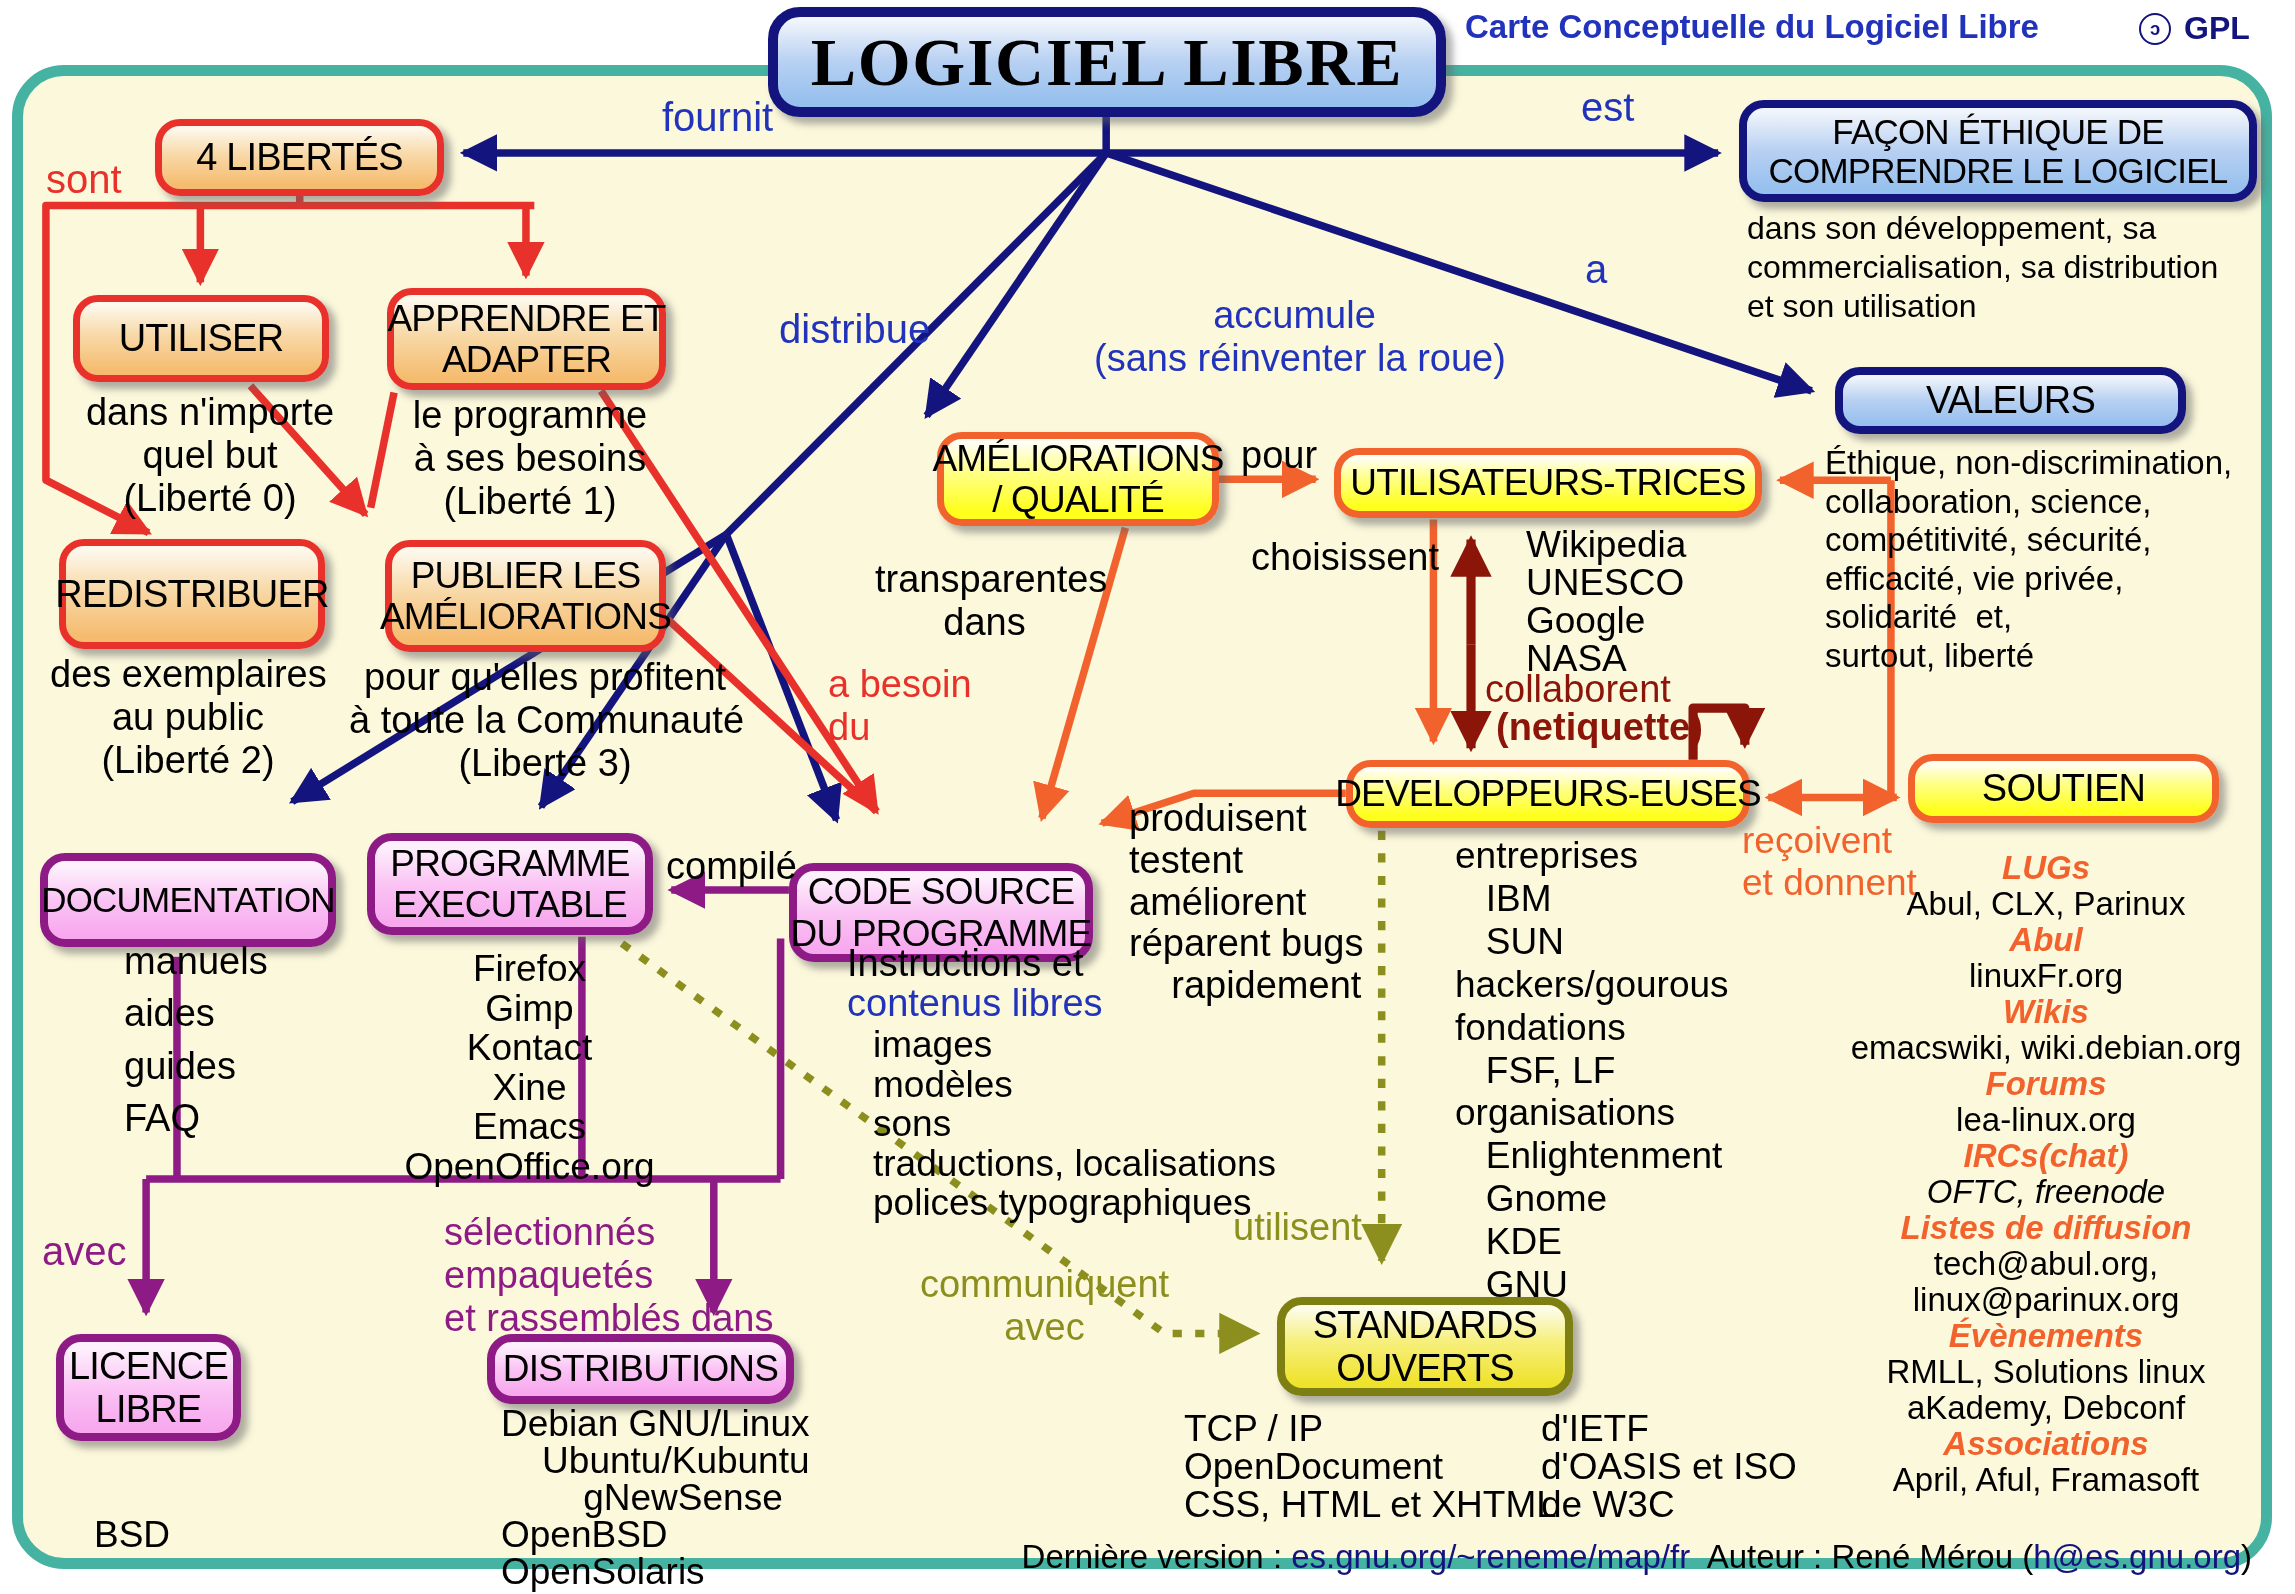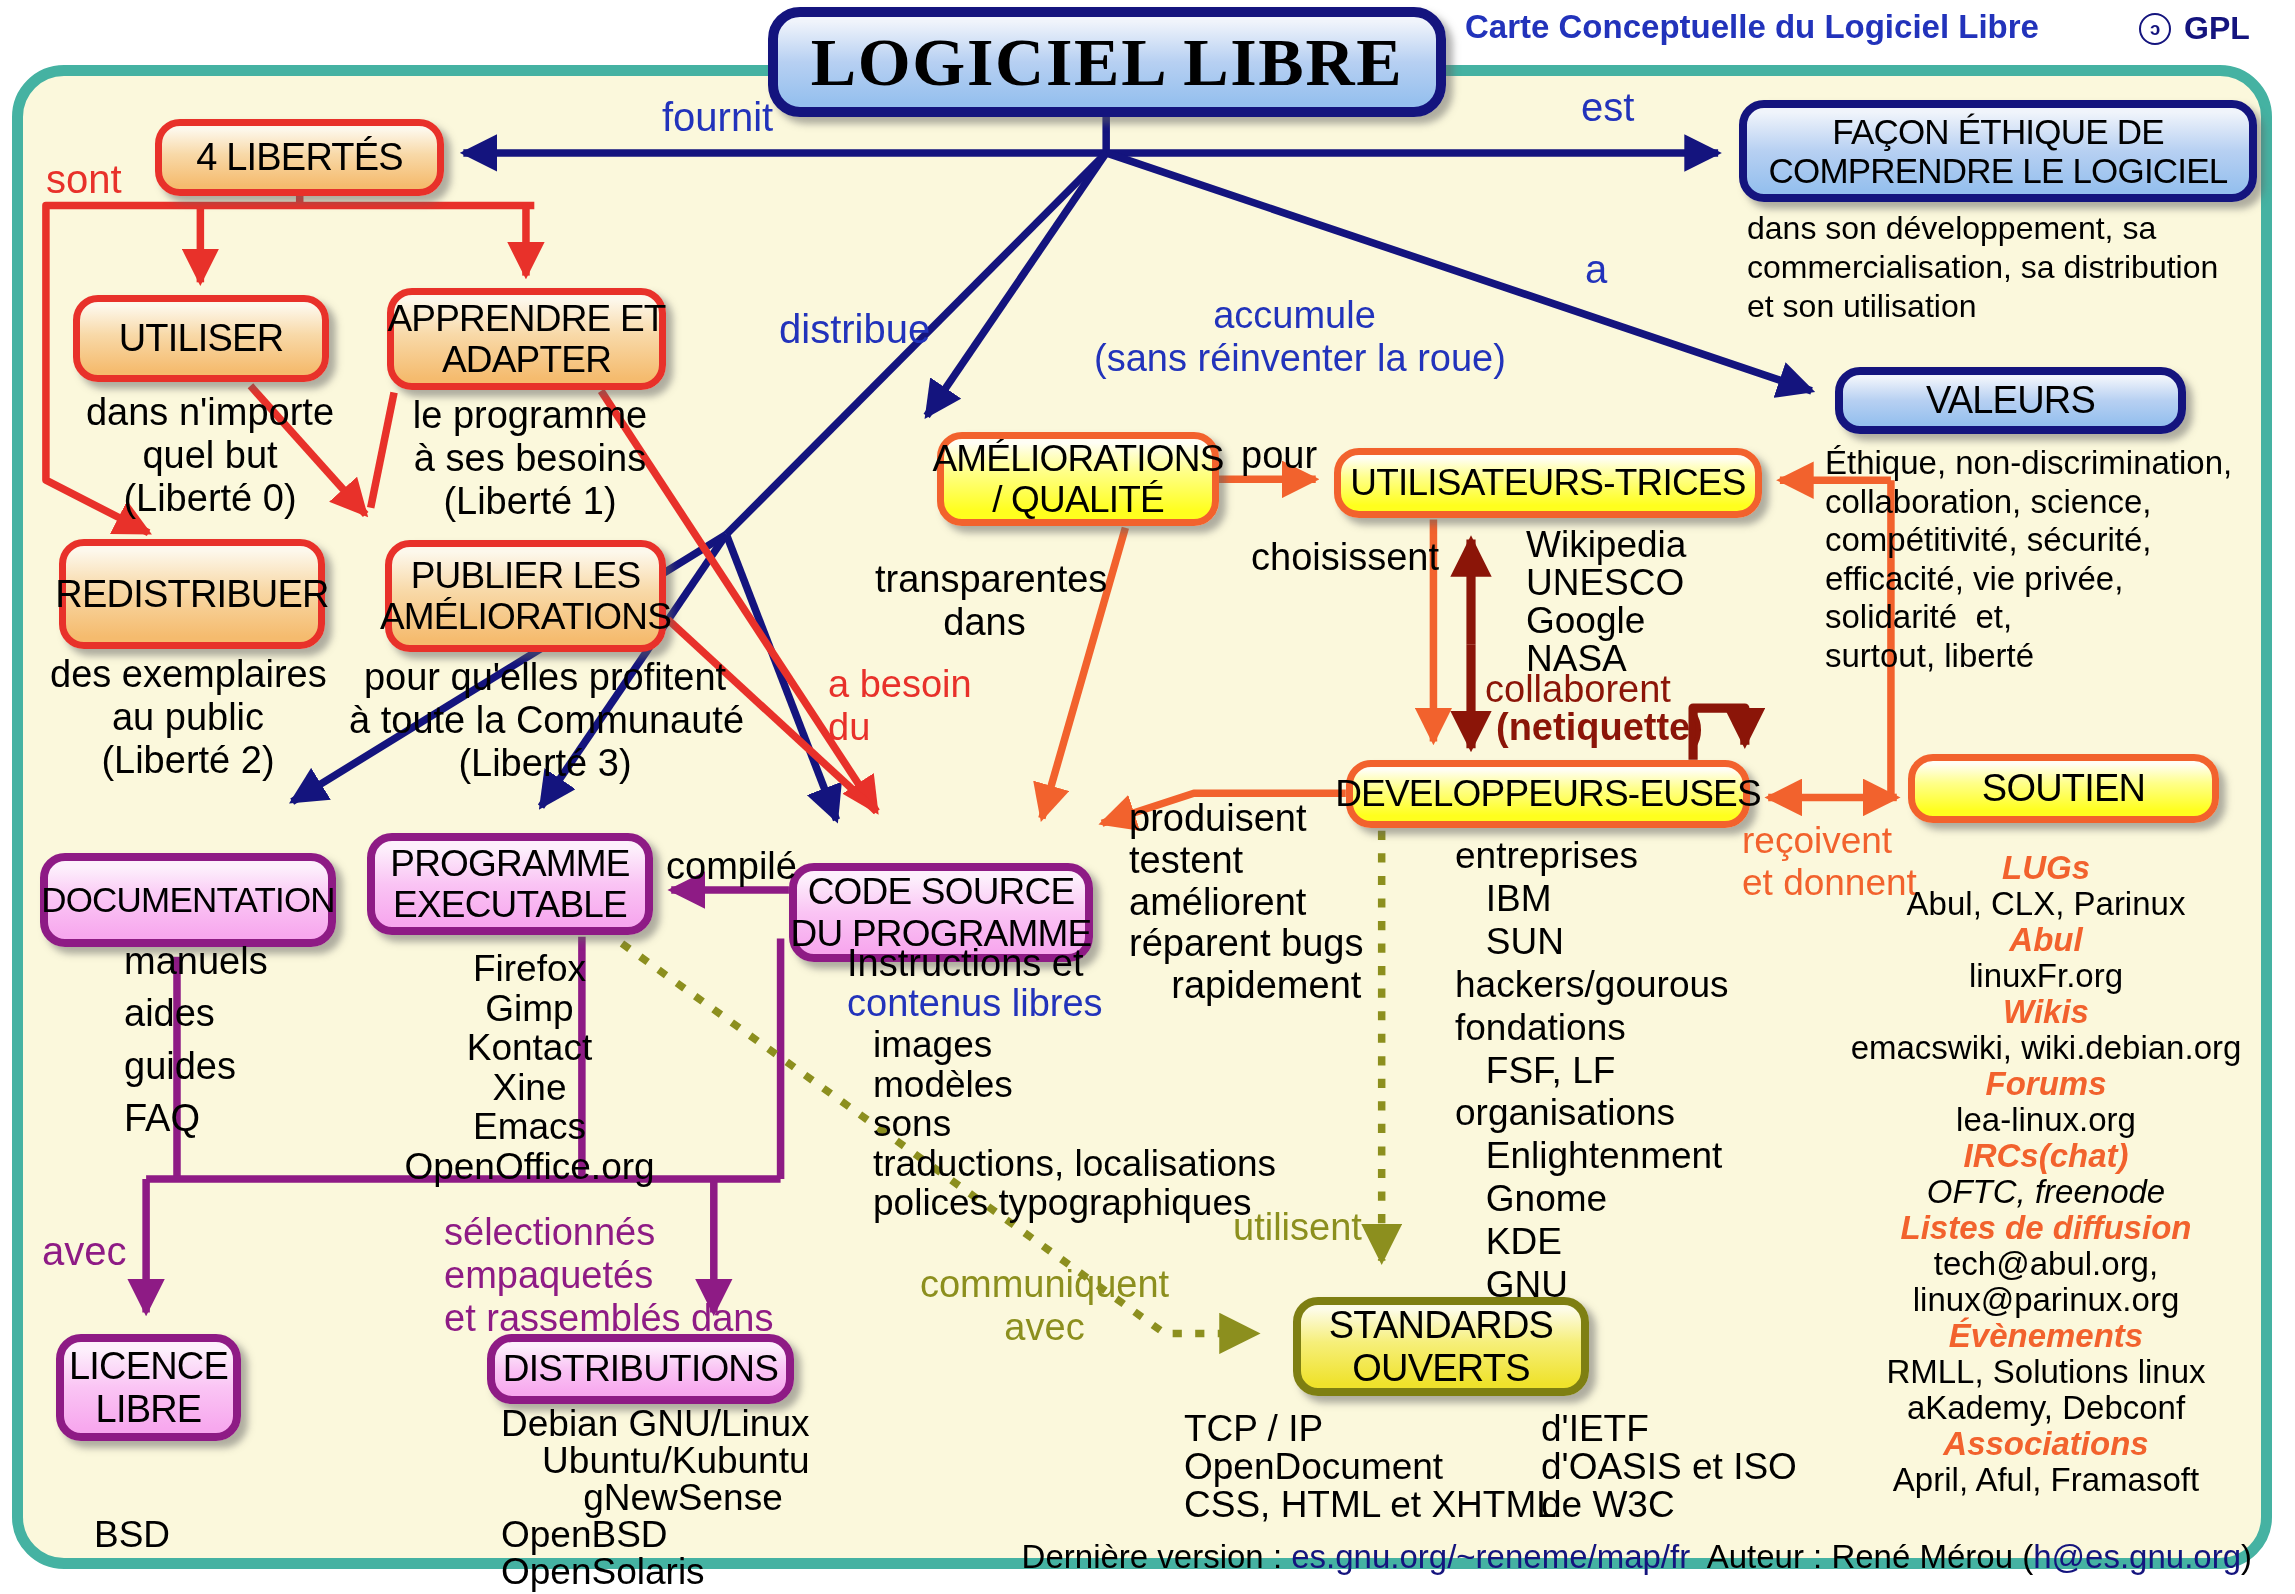--- a/index.html
+++ b/index.html
@@ -7,21 +7,21 @@
   #frame{position:absolute;left:11.7px;top:65px;width:2260px;height:1504px;box-sizing:border-box;
          background:var(--cream,#FBF8DC);border:11.7px solid var(--teal,#45B2A2);border-radius:52px;}
   #edges{position:absolute;left:0;top:0;z-index:1;}
   .node{position:absolute;z-index:2;display:flex;align-items:center;justify-content:center;text-align:center;
         box-sizing:border-box;border-radius:25px;box-shadow:6.7px 6.7px 7.5px rgba(100,100,100,.5);
         white-space:pre;letter-spacing:-0.8px;line-height:1.12;}
   .n-lib{border:7.5px solid var(--red,#E8312A);background:linear-gradient(#fdf8ec 5%,#f8d9a8 45%,#f5bb6e 95%);}
   .n-yel{border:7.5px solid var(--orange,#F2622D);background:linear-gradient(#fffef5 5%,#ffff8a 40%,#ffff1e 90%);}
   .n-blue{border:8.4px solid var(--navy,#14147E);background:linear-gradient(#f0f4fb 5%,#b7d0f2 50%,#96c0ee 95%);}
   .n-pink{border:8.4px solid var(--purple,#8E1B85);background:linear-gradient(#fdf0fc 8%,#fac4f4 50%,#f7a8ee 95%);}
-  .n-std{border:8.4px solid #7E7F12;background:linear-gradient(#fdfce8 5%,#f6ef7a 45%,#efe22c 95%);margin-left:16px;}
+  .n-std{border:8.4px solid #7E7F12;background:linear-gradient(#fdfce8 5%,#f6ef7a 45%,#efe22c 95%);}
   .lbl{position:absolute;z-index:2;white-space:pre;line-height:1.13;}
   .c-blue{color:var(--blue-label,#2233BB);}
   .c-red{color:var(--red,#E8312A);}
   .c-orange{color:var(--orange,#F2622D);}
   .c-darkred{color:var(--darkred,#8B1508);}
   .c-purple{color:var(--purple,#8E1B85);}
   .c-olive{color:var(--olive,#8C8F1E);}
   .c-navy{color:var(--navy,#14147E);}
   .ctr{text-align:center;}
   .cl-circle{display:inline-flex;align-items:center;justify-content:center;border-radius:50%;font-weight:bold;}

